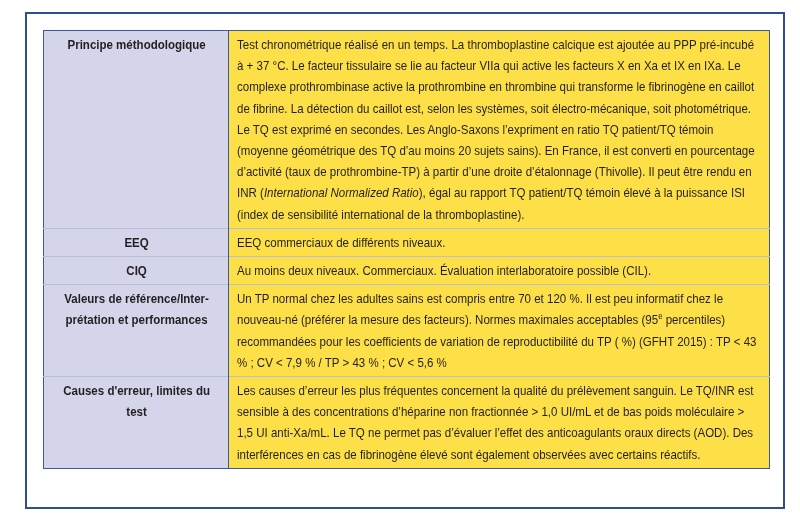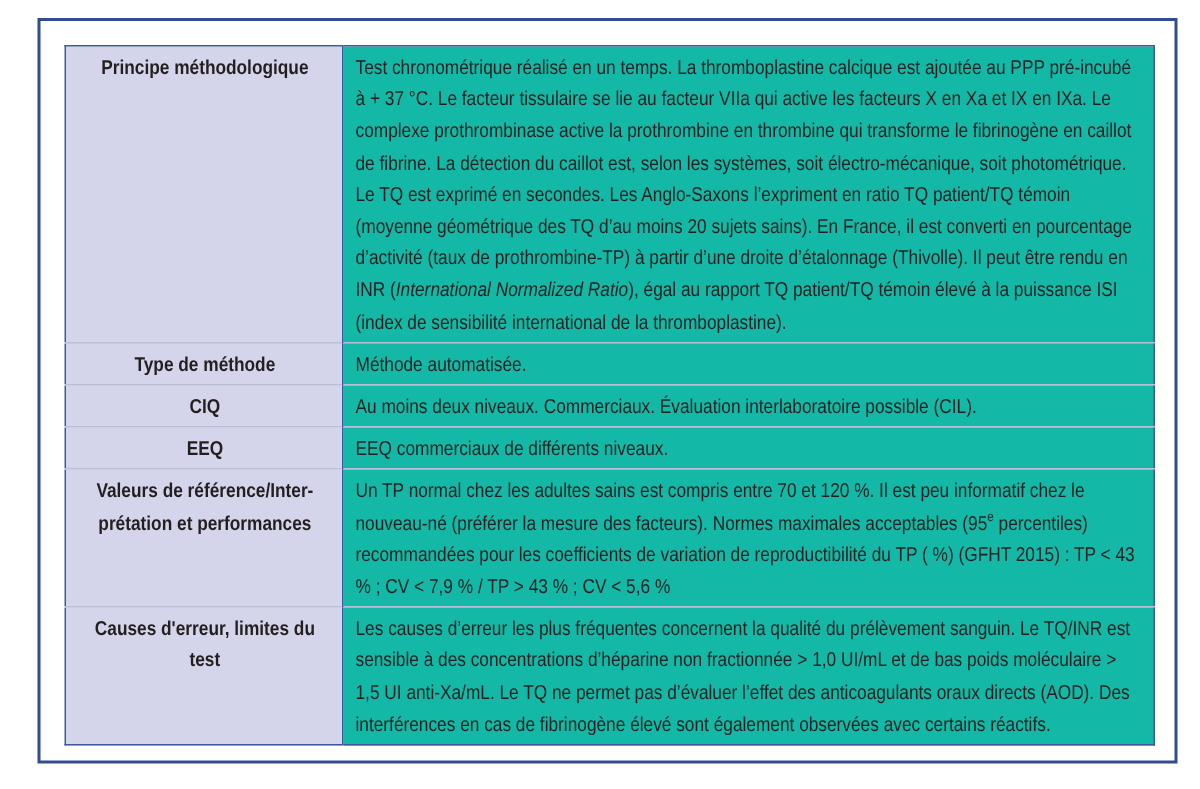--- a/index.html
+++ b/index.html
@@ -7,46 +7,42 @@
          font-family:"Liberation Sans", sans-serif; color:#231f20; }
   .frame { position:absolute; left:25px; top:12px; width:760px; height:497px;
            border:2px solid #2f4d8f; box-sizing:border-box; background:#fff; }
   table.info { position:absolute; left:43px; top:30px; width:727px; border-collapse:collapse;
                border:1.5px solid #3b5a99; table-layout:fixed; }
   table.info td { vertical-align:top; font-size:13.4px; line-height:21.2px;
                   padding:3px 6px 3px 8px; border-top:1px solid #b9bfd8; }
   table.info tr:first-child td { border-top:none; }
   td.label { width:170px; background:#d4d5ea; text-align:center; font-weight:bold;
              border-right:1.5px solid #3b5a99; padding:3px 6px; }
-  td.value { background:#14b8a6; }
+  td.value { background:#fde047; }
   .cond { display:inline-block; transform:scaleX(0.86); transform-origin:left top; width:116%; }
   td.label .cond { transform-origin:center top; width:116%; margin-left:-8%; }
 </style>
 </head>
 <body>
 
 <div class="frame"></div>
 
 <table class="info">
   <tbody>
       <tr>
     <td class="label"><span class="cond">Principe méthodologique</span></td>
     <td class="value" style="height:166px;"><span class="cond"><span>Test chronométrique réalisé en un temps. La thromboplastine calcique est ajoutée au PPP pré-incubé à + 37 °C. Le facteur tissulaire se lie au facteur VIIa qui active les facteurs X en Xa et IX en IXa. Le complexe prothrombinase active la prothrombine en thrombine qui transforme le fibrinogène en caillot de fibrine. La détection du caillot est, selon les systèmes, soit électro-mécanique, soit photométrique. Le TQ est exprimé en secondes. Les Anglo-Saxons l’expriment en ratio TQ patient/TQ témoin (moyenne géométrique des TQ d’au moins 20 sujets sains). En France, il est converti en pourcentage d’activité (taux de prothrombine-TP) à partir d’une droite d’étalonnage (Thivolle). Il peut être rendu en INR (</span><i>International Normalized Ratio</i><span>), égal au rapport TQ patient/TQ témoin élevé à la puissance ISI (index de sensibilité international de la thromboplastine).</span></span></td>
   </tr>
   <tr>
-    <td class="label"><span class="cond">Type de méthode</span></td>
-    <td class="value"><span class="cond">Méthode automatisée.</span></td>
+    <td class="label"><span class="cond">EEQ</span></td>
+    <td class="value"><span class="cond">EEQ commerciaux de différents niveaux.</span></td>
   </tr>
   <tr>
     <td class="label"><span class="cond">CIQ</span></td>
     <td class="value"><span class="cond">Au moins deux niveaux. Commerciaux. Évaluation interlaboratoire possible (CIL).</span></td>
-  </tr>
-  <tr>
-    <td class="label"><span class="cond">EEQ</span></td>
-    <td class="value"><span class="cond">EEQ commerciaux de différents niveaux.</span></td>
   </tr>
   <tr>
     <td class="label"><span class="cond">Valeurs de référence/Inter-prétation et performances</span></td>
     <td class="value"><span class="cond"><span>Un TP normal chez les adultes sains est compris entre 70 et 120 %. Il est peu informatif chez le nouveau-né (préférer la mesure des facteurs). Normes maximales acceptables (95</span><sup style="font-size:9px;line-height:0;">e</sup><span> percentiles) recommandées pour les coefficients de variation de reproductibilité du TP ( %) (GFHT 2015) : TP &lt; 43 % ; CV &lt; 7,9 % / TP &gt; 43 % ; CV &lt; 5,6 %</span></span></td>
   </tr>
   <tr>
     <td class="label"><span class="cond">Causes d'erreur, limites du test</span></td>
     <td class="value"><span class="cond">Les causes d’erreur les plus fréquentes concernent la qualité du prélèvement sanguin. Le TQ/INR est sensible à des concentrations d’héparine non fractionnée &gt; 1,0 UI/mL et de bas poids moléculaire &gt; 1,5 UI anti-Xa/mL. Le TQ ne permet pas d’évaluer l’effet des anticoagulants oraux directs (AOD). Des interférences en cas de fibrinogène élevé sont également observées avec certains réactifs.</span></td>
   </tr>
 </tbody>

